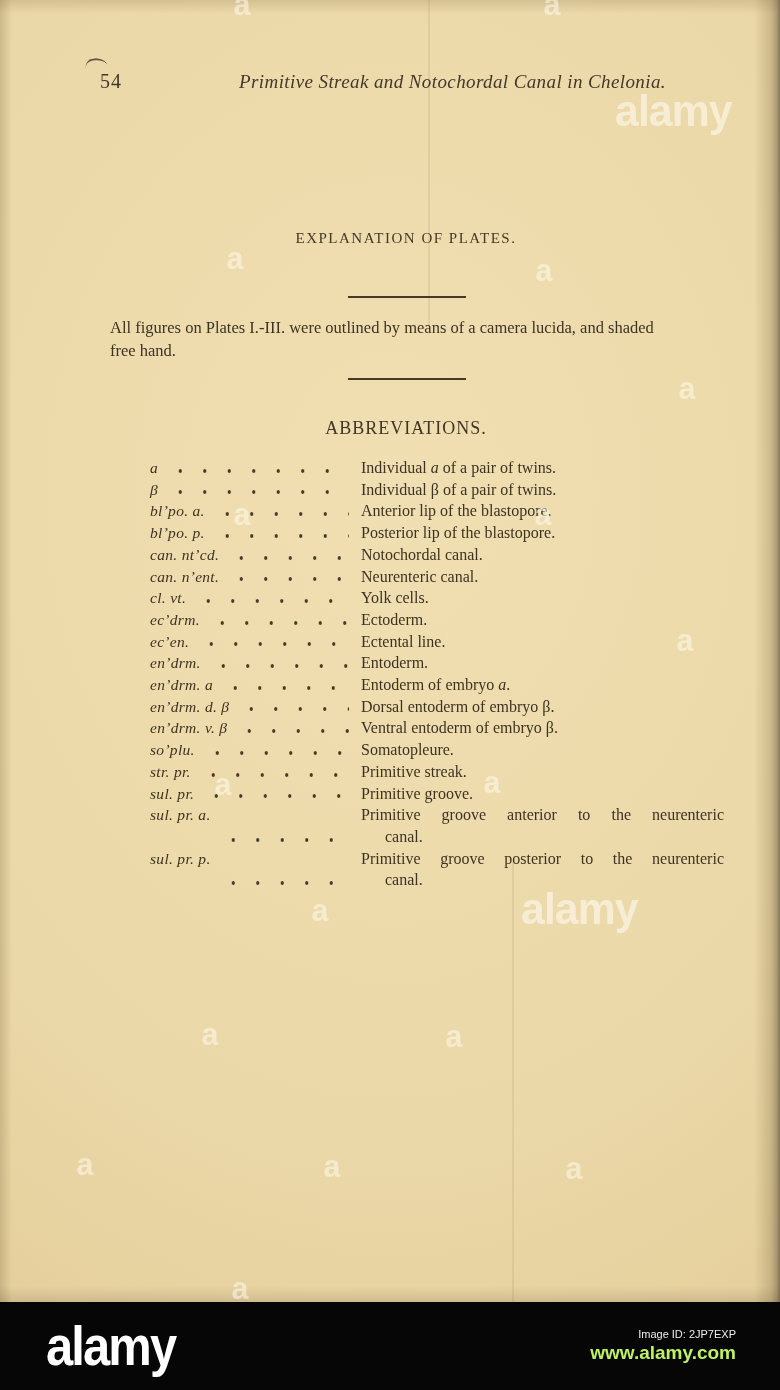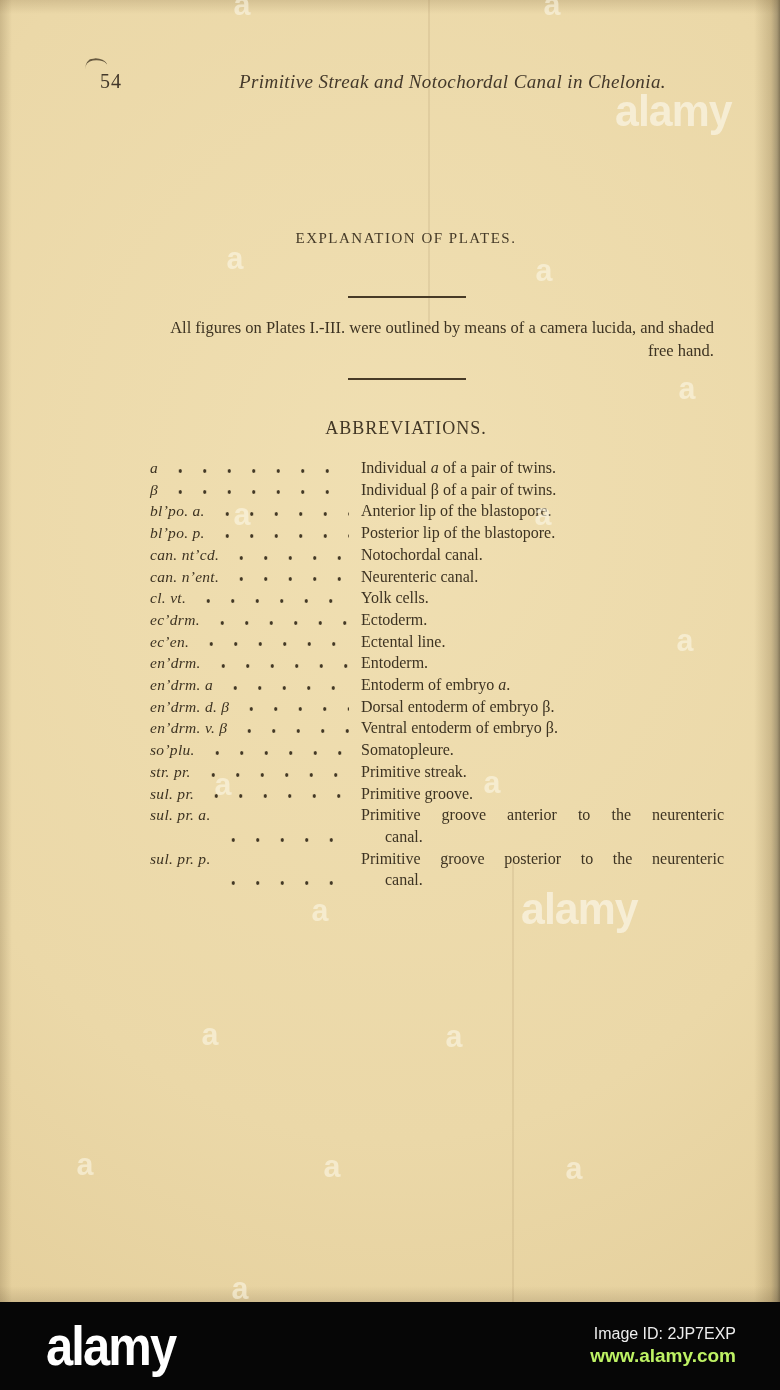--- a/index.html
+++ b/index.html
@@ -75,21 +75,21 @@
     color: #453a28;
   }
   .rule {
     position: absolute; left: 348px; width: 118px; height: 2px;
     background: #473a26;
   }
   .rule.r1 { top: 296px; }
   .rule.r2 { top: 378px; }
   .note {
     position: absolute; top: 317px; left: 110px; width: 604px;
-    margin: 0; text-align: right;
+    margin: 0; text-align: left;
     font-size: 16.5px; line-height: 22.5px; color: #3d3322;
   }
   .abbr-heading {
     position: absolute; top: 418px; left: 32px; width: 748px;
     margin: 0; text-align: center;
     font-size: 18px; font-weight: 400; letter-spacing: 1px;
     color: #413625;
   }
 
   
@@ -143,21 +143,21 @@
     margin-left: 46px;
     color: #ffffff; font-size: 52px; font-weight: 700;
     letter-spacing: -2px; transform: scaleX(.94) scaleY(1.05);
     transform-origin: left center;
   }
   .meta {
     margin-left: auto; margin-right: 44px;
     display: flex; flex-direction: column; align-items: flex-end;
     gap: 2px;
   }
-  .image-id { color: rgba(255,255,255,.93); font-size: 16px; font-weight: 400; }
+  .image-id { color: rgba(255,255,255,.93); font-size: 11px; font-weight: 400; }
   .url { color: #bef264; font-size: 19px; font-weight: 700; }
 </style>
 </head>
 <body>
 
 <div class="frame">
 
   <div class="scan">
     <div class="crease c1"></div>
     <div class="crease c2"></div>

